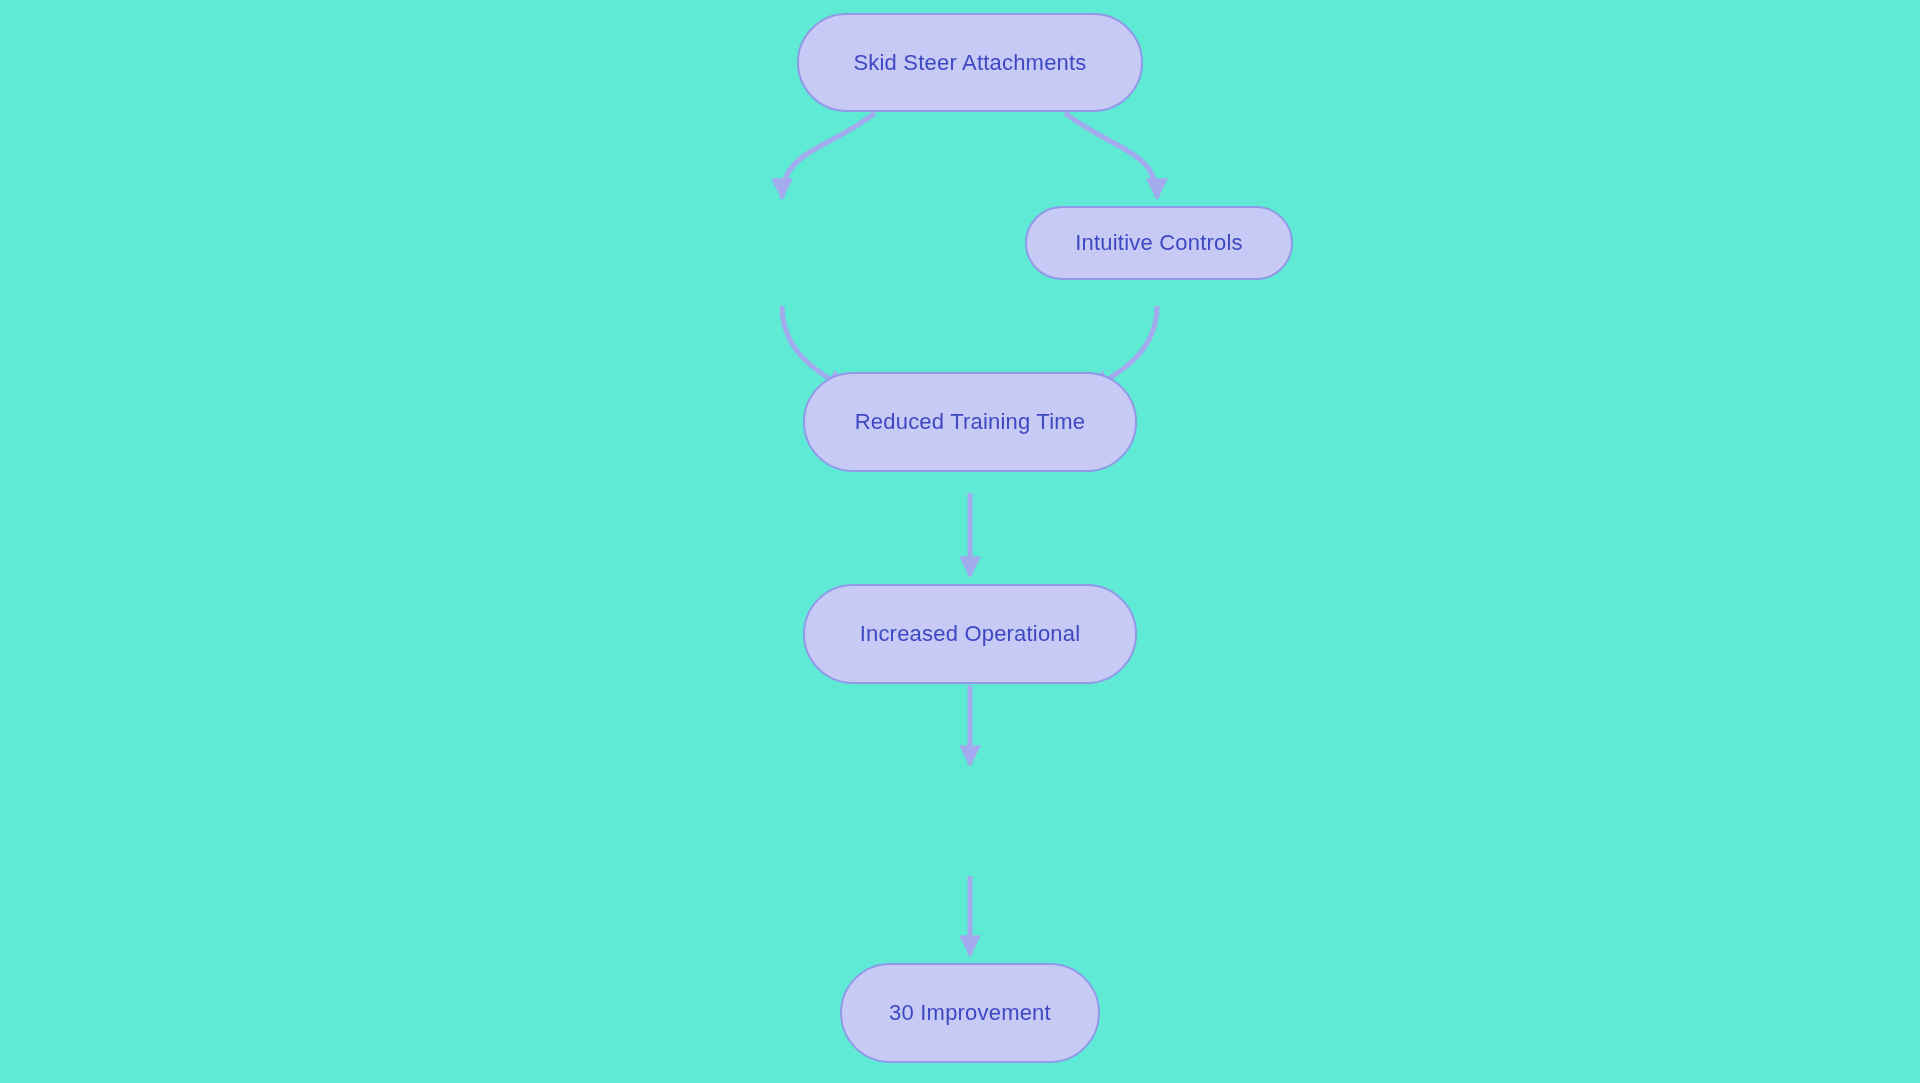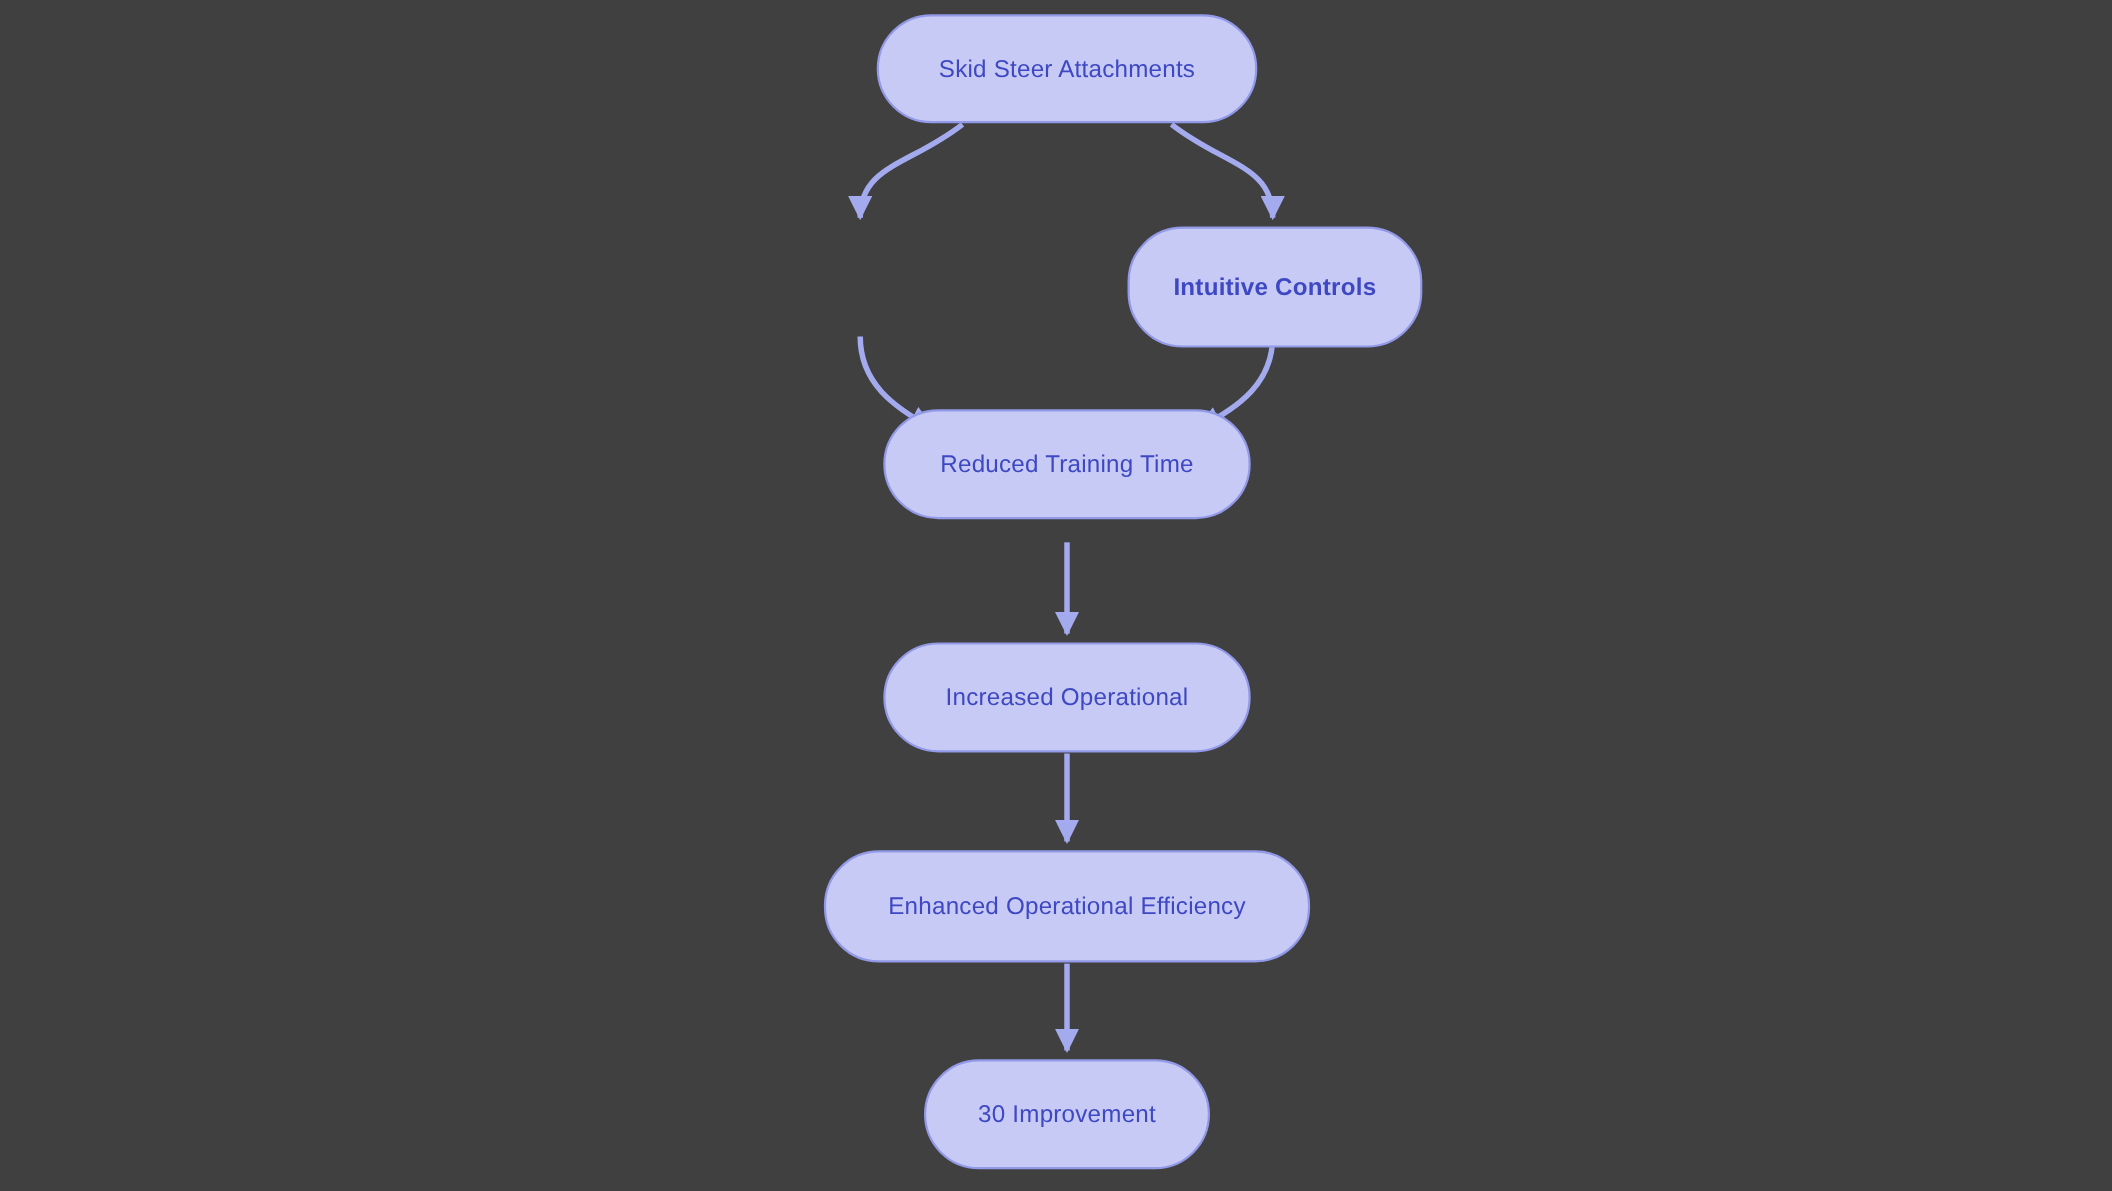--- a/index.html
+++ b/index.html
@@ -5,21 +5,21 @@
   html, body {
     margin: 0;
     padding: 0;
     background: #ffffff;
     font-family: "Liberation Sans", "DejaVu Sans", sans-serif;
   }
   .canvas {
     position: relative;
     width: 1920px;
     height: 1083px;
-    background: #404040;
+    background: #5eead4;
     overflow: hidden;
   }
   .edges {
     position: absolute;
     left: 0;
     top: 0;
     width: 1920px;
     height: 1083px;
     pointer-events: none;
   }
@@ -34,21 +34,21 @@
     justify-content: center;
     color: #3e48c3;
     font-size: 22px;
     letter-spacing: 0.2px;
     white-space: nowrap;
     text-align: center;
   }
   
   #node-skid  { left: 797px;  top: 13px;  width: 346px; height: 99px; }
   #node-ufd   { left: 627px;  top: 206px; width: 310px; height: 98px; }
-  #node-ic    { left: 1025px; top: 206px; width: 268px; height: 110px; font-weight: bold; }
+  #node-ic    { left: 1025px; top: 206px; width: 268px; height: 74px; }
   #node-rtt   { left: 803px;  top: 372px; width: 334px; height: 100px; }
   #node-ip    { left: 803px;  top: 584px; width: 334px; height: 100px; }
   #node-eoe   { left: 749px;  top: 773px; width: 442px; height: 102px; }
   #node-imp   { left: 840px;  top: 963px; width: 260px; height: 100px; }
 </style>
 </head>
 <body>
 
 <div class="canvas">
 
@@ -79,21 +79,18 @@
   </div>
 
   <div class="node" id="node-rtt">
     <span>Reduced Training Time</span>
   </div>
 
   <div class="node" id="node-ip">
     <span>Increased Operational</span>
   </div>
 
-  <div class="node" id="node-eoe">
-    <span>Enhanced Operational Efficiency</span>
-  </div>
 
   <div class="node" id="node-imp">
     <span>30 Improvement</span>
   </div>
 
 </div>
 
 </body></html>

